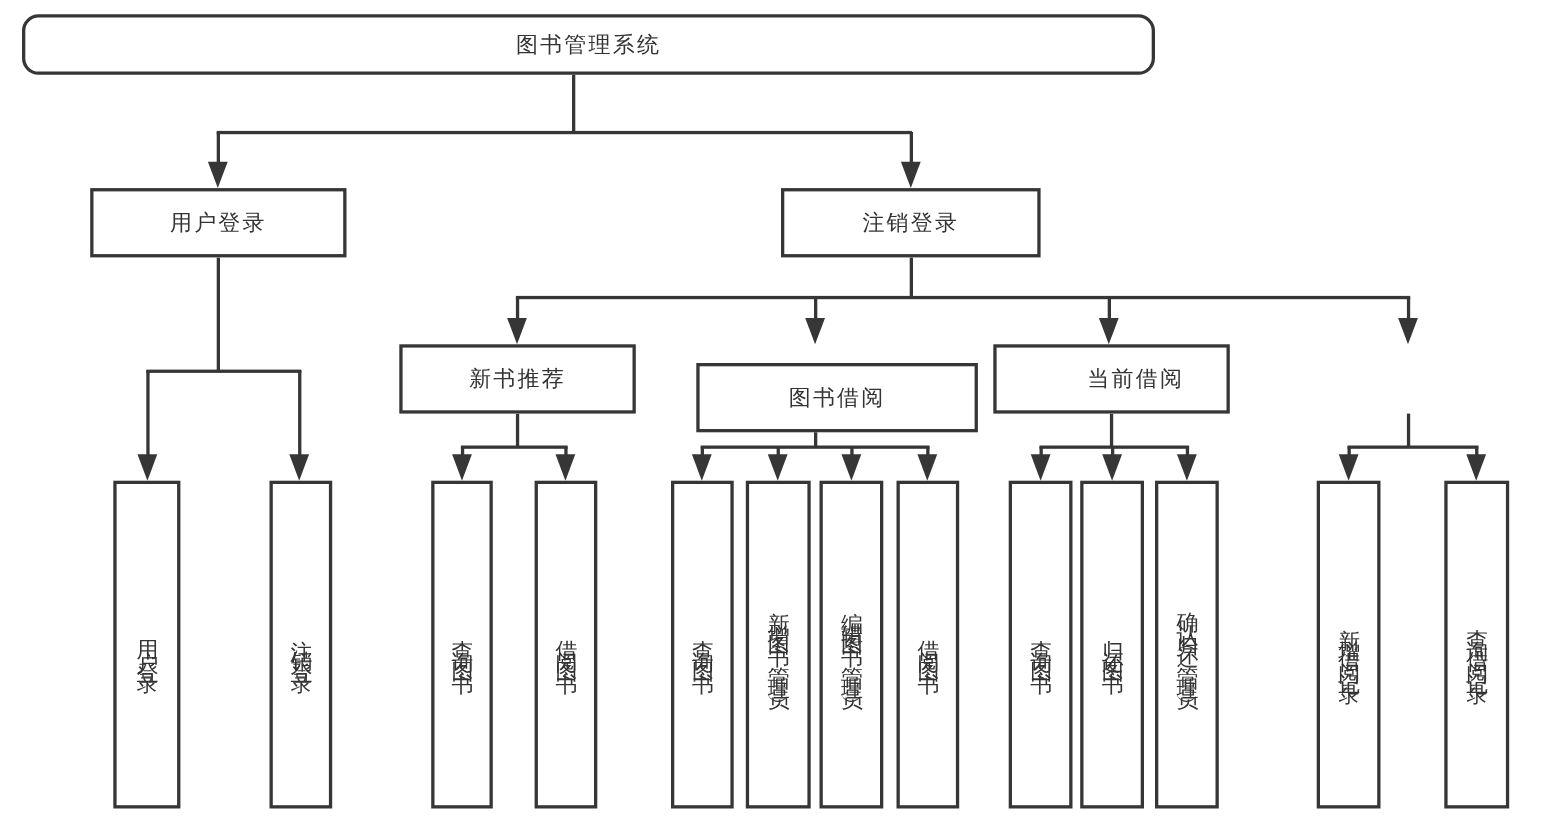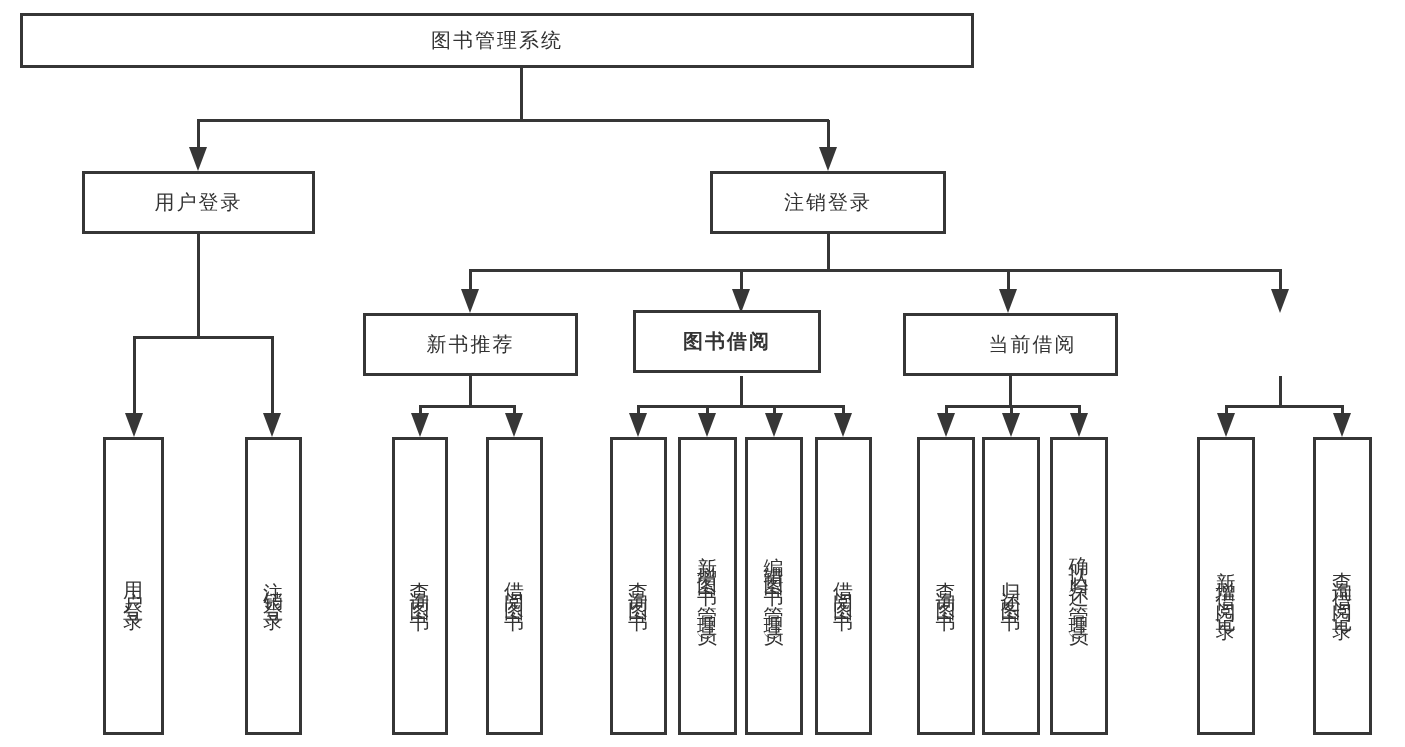--- a/index.html
+++ b/index.html
@@ -53,35 +53,35 @@
     color: var(--wm, #b5b5b5);
     z-index: 5;
     white-space: nowrap;
   }
 </style>
 </head>
 <body>
 
 <div class="stage">
 
-  <div class="box" style="left:20px;top:13px;width:954px;height:55px;">
+  <div class="box" style="left:20px;top:13px;width:1030px;height:55px;border-radius:15px;">
     <span class="lbl">图书管理系统</span>
   </div>
 
   <div class="box" style="left:82px;top:171px;width:233px;height:63px;">
     <span class="lbl">用户登录</span>
   </div>
   <div class="box" style="left:710px;top:171px;width:236px;height:63px;">
     <span class="lbl">注销登录</span>
   </div>
 
   <div class="box" style="left:363px;top:313px;width:215px;height:63px;">
     <span class="lbl">新书推荐</span>
   </div>
-  <div class="box" style="left:633px;top:310px;width:188px;height:63px;font-weight:bold;">
+  <div class="box" style="left:633px;top:330px;width:256px;height:63px;">
     <span class="lbl">图书借阅</span>
   </div>
   <div class="box" style="left:903px;top:313px;width:215px;height:63px;padding-left:44px;">
     <span class="lbl">当前借阅</span>
   </div>
 
   <div class="box v" style="left:103px;top:437px;width:61px;height:298px;">
     <span class="lbl">用户登录</span>
   </div>
   <div class="box v" style="left:245px;top:437px;width:57px;height:298px;">

